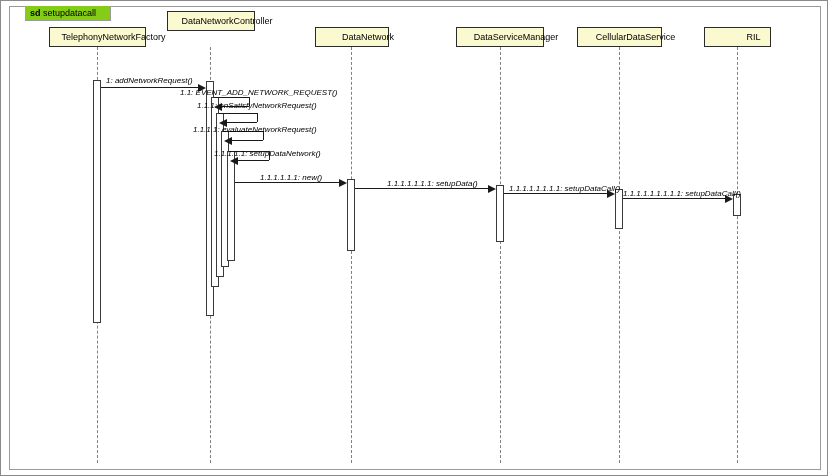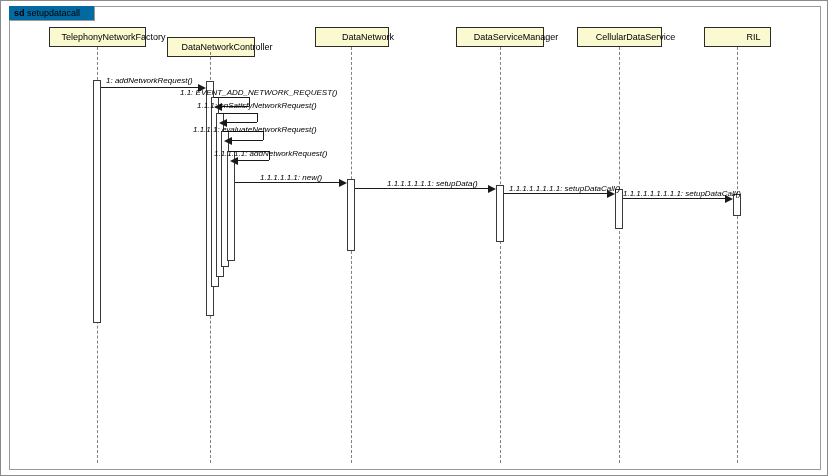--- a/index.html
+++ b/index.html
@@ -25,28 +25,28 @@
     left: 8px;
     top: 5px;
     width: 812px;
     height: 464px;
     border: 1px solid #9a9a9a;
     box-sizing: border-box;
     background: transparent;
   }
   .frame-tab {
     position: absolute;
-    left: 8px;
+    left: 24px;
     top: 5px;
     height: 15px;
     padding: 0 14px 0 5px;
     border: 1px solid #9a9a9a;
     border-top: none;
     border-left: none;
-    background: #0369a1;
+    background: #84cc16;
     font-size: 9px;
     line-height: 15px;
     color: #000000;
     white-space: nowrap;
     box-sizing: border-box;
   }
   .frame-tab .kw {
     font-weight: bold;
   }
   .frame-tab .nm {
@@ -125,21 +125,21 @@
 
   <div class="frame-tab">
     <span class="kw">sd</span><span>&nbsp;</span><span class="nm">setupdatacall</span>
   </div>
 
   <div id="lifelines-layer">
       <div class="lifeline-head" style="left: 48px; top: 26px; width: 97px;">
         <span>TelephonyNetworkFactory</span>
       </div>
       <div class="lifeline-stem" style="left: 96px; top: 46px; height: 416px;"></div>
-      <div class="lifeline-head" style="left: 166px; top: 36px; width: 88px;">
+      <div class="lifeline-head" style="left: 166px; top: 10px; width: 88px;">
         <span>DataNetworkController</span>
       </div>
       <div class="lifeline-stem" style="left: 209px; top: 46px; height: 416px;"></div>
       <div class="lifeline-head" style="left: 314px; top: 26px; width: 74px;">
         <span>DataNetwork</span>
       </div>
       <div class="lifeline-stem" style="left: 350px; top: 46px; height: 416px;"></div>
       <div class="lifeline-head" style="left: 455px; top: 26px; width: 88px;">
         <span>DataServiceManager</span>
       </div>
@@ -181,21 +181,21 @@
       <div class="msg-label" style="left: 196px; top: 100px;">1.1.1: onSatisfyNetworkRequest()</div>
       <div class="msg-line" style="left: 223px; top: 130px; width: 39px;"></div>
       <div class="msg-v" style="left: 262px; top: 130px; height: 9px;"></div>
       <div class="msg-line" style="left: 230px; top: 139px; width: 32px;"></div>
       <div class="arrow-left" style="left: 223px; top: 135.5px;"></div>
       <div class="msg-label" style="left: 192px; top: 124px;">1.1.1.1: evaluateNetworkRequest()</div>
       <div class="msg-line" style="left: 229px; top: 150px; width: 39px;"></div>
       <div class="msg-v" style="left: 268px; top: 150px; height: 9px;"></div>
       <div class="msg-line" style="left: 236px; top: 159px; width: 32px;"></div>
       <div class="arrow-left" style="left: 229px; top: 155.5px;"></div>
-      <div class="msg-label" style="left: 213px; top: 148px;">1.1.1.1.1: addNetworkRequest()</div>
+      <div class="msg-label" style="left: 213px; top: 148px;">1.1.1.1.1: setupDataNetwork()</div>
       <div class="msg-line" style="left: 234px; top: 181px; width: 105px;"></div>
       <div class="arrow-right" style="left: 338px; top: 177.5px;"></div>
       <div class="msg-label" style="left: 259px; top: 172px;">1.1.1.1.1.1: new()</div>
       <div class="msg-line" style="left: 354px; top: 187px; width: 134px;"></div>
       <div class="arrow-right" style="left: 487px; top: 183.5px;"></div>
       <div class="msg-label" style="left: 386px; top: 178px;">1.1.1.1.1.1.1: setupData()</div>
       <div class="msg-line" style="left: 503px; top: 192px; width: 104px;"></div>
       <div class="arrow-right" style="left: 606px; top: 188.5px;"></div>
       <div class="msg-label" style="left: 508px; top: 183px;">1.1.1.1.1.1.1.1: setupDataCall()</div>
       <div class="msg-line" style="left: 622px; top: 197px; width: 103px;"></div>

